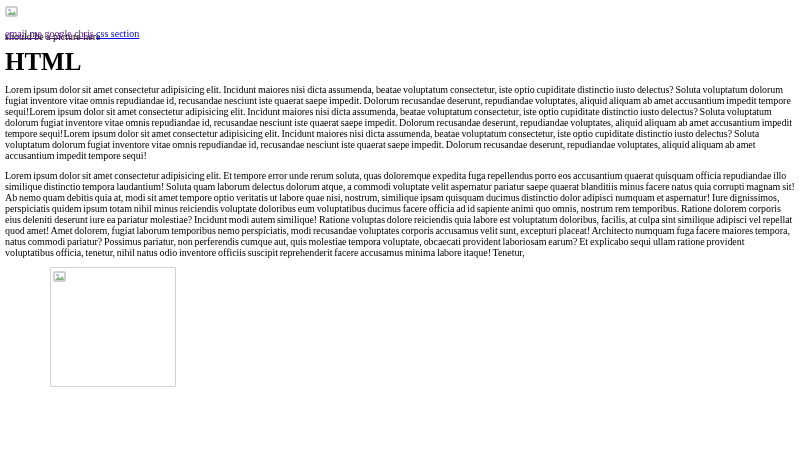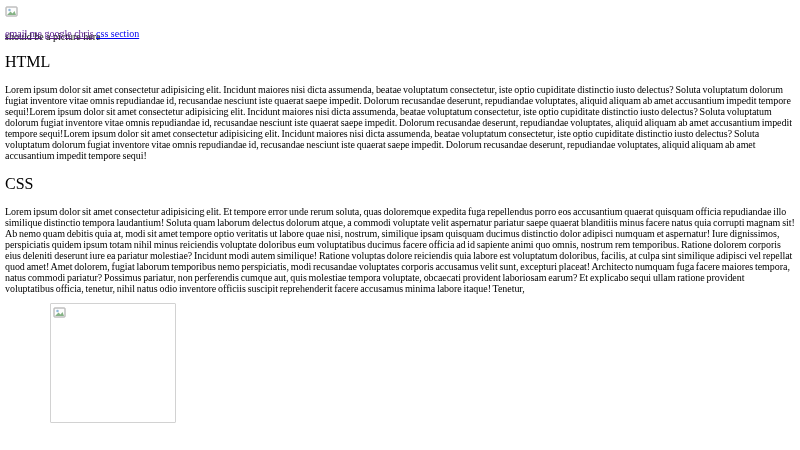--- a/index.html
+++ b/index.html
@@ -18,21 +18,21 @@
   p { margin: 9px 0; }
 
   .links a { text-decoration: underline; cursor: pointer; }
   a.visited   { color: #551A8B; }
   a.unvisited { color: #0000EE; }
 
   .small-red { color: #FF0000; font-size: 7px; }
   .bold { font-weight: bold; }
 
   h1 {
-    font-size: 16px; line-height: 21px; font-weight: normal;
+    font-size: 25px; line-height: 21px; font-weight: bold;
     margin: 12px 0;
   }
 
   .lorem {
     letter-spacing: -0.05px;
     word-spacing: -0.6px;
   }
 
   
   .broken-box {
@@ -63,21 +63,20 @@
     <a class="visited" href="#">chris</a>
     <a class="unvisited" href="#">css section</a>
   </p>
 
 
 
 
   <h1>HTML</h1>
   <p class="lorem">Lorem ipsum dolor sit amet consectetur adipisicing elit. Incidunt maiores nisi dicta assumenda, beatae voluptatum consectetur, iste optio cupiditate distinctio iusto delectus? Soluta voluptatum dolorum fugiat inventore vitae omnis repudiandae id, recusandae nesciunt iste quaerat saepe impedit. Dolorum recusandae deserunt, repudiandae voluptates, aliquid aliquam ab amet accusantium impedit tempore sequi!Lorem ipsum dolor sit amet consectetur adipisicing elit. Incidunt maiores nisi dicta assumenda, beatae voluptatum consectetur, iste optio cupiditate distinctio iusto delectus? Soluta voluptatum dolorum fugiat inventore vitae omnis repudiandae id, recusandae nesciunt iste quaerat saepe impedit. Dolorum recusandae deserunt, repudiandae voluptates, aliquid aliquam ab amet accusantium impedit tempore sequi!Lorem ipsum dolor sit amet consectetur adipisicing elit. Incidunt maiores nisi dicta assumenda, beatae voluptatum consectetur, iste optio cupiditate distinctio iusto delectus? Soluta voluptatum dolorum fugiat inventore vitae omnis repudiandae id, recusandae nesciunt iste quaerat saepe impedit. Dolorum recusandae deserunt, repudiandae voluptates, aliquid aliquam ab amet accusantium impedit tempore sequi!</p>
 
-  <h1>CSS</h1>
   <p class="lorem">Lorem ipsum dolor sit amet consectetur adipisicing elit. Et tempore error unde rerum soluta, quas doloremque expedita fuga repellendus porro eos accusantium quaerat quisquam officia repudiandae illo similique distinctio tempora laudantium! Soluta quam laborum delectus dolorum atque, a commodi voluptate velit aspernatur pariatur saepe quaerat blanditiis minus facere natus quia corrupti magnam sit! Ab nemo quam debitis quia at, modi sit amet tempore optio veritatis ut labore quae nisi, nostrum, similique ipsam quisquam ducimus distinctio dolor adipisci numquam et aspernatur! Iure dignissimos, perspiciatis quidem ipsum totam nihil minus reiciendis voluptate doloribus eum voluptatibus ducimus facere officia ad id sapiente animi quo omnis, nostrum rem temporibus. Ratione dolorem corporis eius deleniti deserunt iure ea pariatur molestiae? Incidunt modi autem similique! Ratione voluptas dolore reiciendis quia labore est voluptatum doloribus, facilis, at culpa sint similique adipisci vel repellat quod amet! Amet dolorem, fugiat laborum temporibus nemo perspiciatis, modi recusandae voluptates corporis accusamus velit sunt, excepturi placeat! Architecto numquam fuga facere maiores tempora, natus commodi pariatur? Possimus pariatur, non perferendis cumque aut, quis molestiae tempora voluptate, obcaecati provident laboriosam earum? Et explicabo sequi ullam ratione provident voluptatibus officia, tenetur, nihil natus odio inventore officiis suscipit reprehenderit facere accusamus minima labore itaque! Tenetur,</p>
 
   <div class="broken-box">
     <svg class="broken-icon" width="13" height="13" viewBox="0 0 26 26" aria-hidden="true">
       <rect x="2" y="4" width="22" height="18" rx="1" fill="#fdfdfd" stroke="#a0a0a0" stroke-width="2"></rect>
       <circle cx="9" cy="10" r="2.5" fill="#8fb6da"></circle>
       <path d="M4 20 L11 13 L15 17 L19 12 L22 20 Z" fill="#85b285"></path>
     </svg>
   </div>
 

